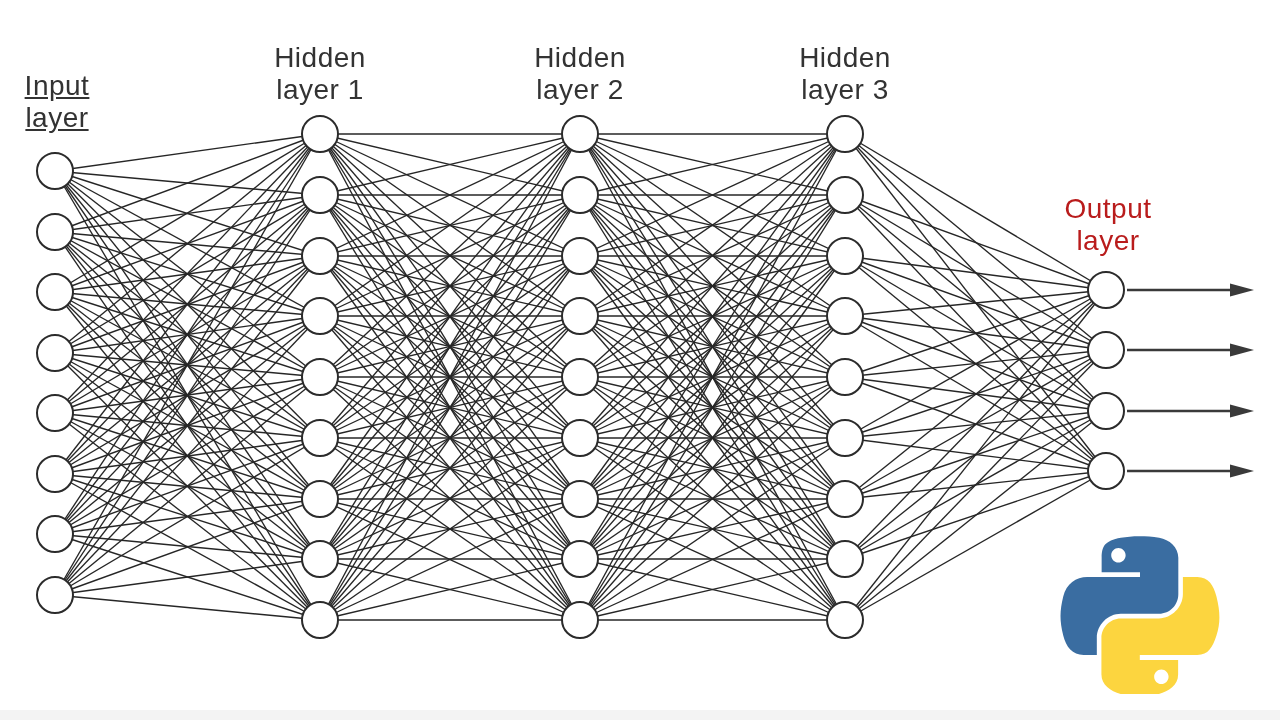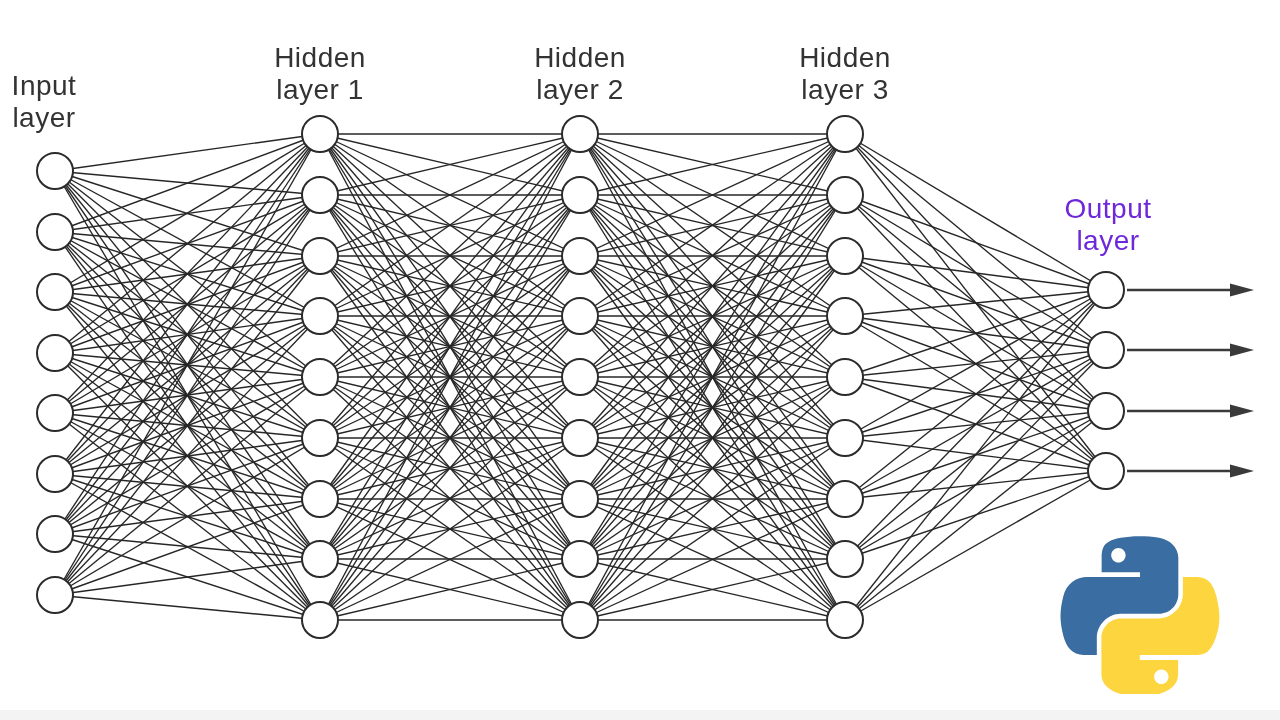--- a/index.html
+++ b/index.html
@@ -366,29 +366,29 @@
         <circle cx="845" cy="499" r="18" fill="#ffffff" stroke="#2b2b2b" stroke-width="2"></circle>
         <circle cx="845" cy="559" r="18" fill="#ffffff" stroke="#2b2b2b" stroke-width="2"></circle>
         <circle cx="845" cy="620" r="18" fill="#ffffff" stroke="#2b2b2b" stroke-width="2"></circle>
         <circle cx="1106" cy="290" r="18" fill="#ffffff" stroke="#2b2b2b" stroke-width="2"></circle>
         <circle cx="1106" cy="350" r="18" fill="#ffffff" stroke="#2b2b2b" stroke-width="2"></circle>
         <circle cx="1106" cy="411" r="18" fill="#ffffff" stroke="#2b2b2b" stroke-width="2"></circle>
         <circle cx="1106" cy="471" r="18" fill="#ffffff" stroke="#2b2b2b" stroke-width="2"></circle>
       </g>
   </svg>
 
-  <div class="layer-label" style="left: 44px; top: 70px; color: rgb(51, 51, 51);">Input
+  <div class="layer-label" style="left: 57px; top: 70px; color: rgb(51, 51, 51); text-decoration: underline;">Input
 layer</div>
   <div class="layer-label" style="left: 320px; top: 42px; color: rgb(51, 51, 51);">Hidden
 layer 1</div>
   <div class="layer-label" style="left: 580px; top: 42px; color: rgb(51, 51, 51);">Hidden
 layer 2</div>
   <div class="layer-label" style="left: 845px; top: 42px; color: rgb(51, 51, 51);">Hidden
 layer 3</div>
-  <div class="layer-label" style="left: 1108px; top: 193px; color: #6d28d9;">Output
+  <div class="layer-label" style="left: 1108px; top: 193px; color: #b91c1c;">Output
 layer</div>
 
   <svg class="python-logo" viewBox="0 0 111 111" width="164" height="158" style="left: 1058px; top: 536px;">
     <path d="M54.92 0.18c-4.58 0-8.97.41-12.9 1.1-11.4 2-13.47 6.2-13.47 13.96v10.24h26.95v3.41H18.42c-7.84 0-14.7 4.71-16.85 13.67-2.48 10.27-2.59 16.68 0 27.4 1.92 7.98 6.5 13.67 14.33 13.67h9.27V71.35c0-8.9 7.7-16.75 16.85-16.75h26.92c7.5 0 13.48-6.17 13.48-13.7V15.24c0-7.3-6.17-12.8-13.48-14.01-4.63-.77-9.44-1.06-14.02-1.05zM40.34 8.4c2.78 0 5.06 2.31 5.06 5.16 0 2.84-2.28 5.13-5.06 5.13-2.8 0-5.06-2.29-5.06-5.13 0-2.85 2.27-5.16 5.06-5.16z" fill="#3a6da1"></path>
     <path d="M85.64 28.89v11.93c0 9.28-7.87 17.09-16.84 17.09H41.88c-7.38 0-13.48 6.31-13.48 13.7v25.66c0 7.3 6.35 11.6 13.48 13.7 8.54 2.51 16.72 2.96 26.92 0 6.78-1.97 13.48-5.92 13.48-13.7V87.03H55.36v-3.41h40.37c7.84 0 10.76-5.47 13.48-13.67 2.82-8.45 2.7-16.57 0-27.4-1.94-7.8-5.63-13.66-13.48-13.66H85.64zM70.5 93.74c2.8 0 5.06 2.29 5.06 5.13 0 2.85-2.27 5.16-5.06 5.16-2.78 0-5.06-2.31-5.06-5.16 0-2.84 2.28-5.13 5.06-5.13z" fill="#fcd53f"></path>
   </svg>
 
   <div class="bottom-strip" style="background: rgb(243, 243, 243);"></div>
 
 </div>

